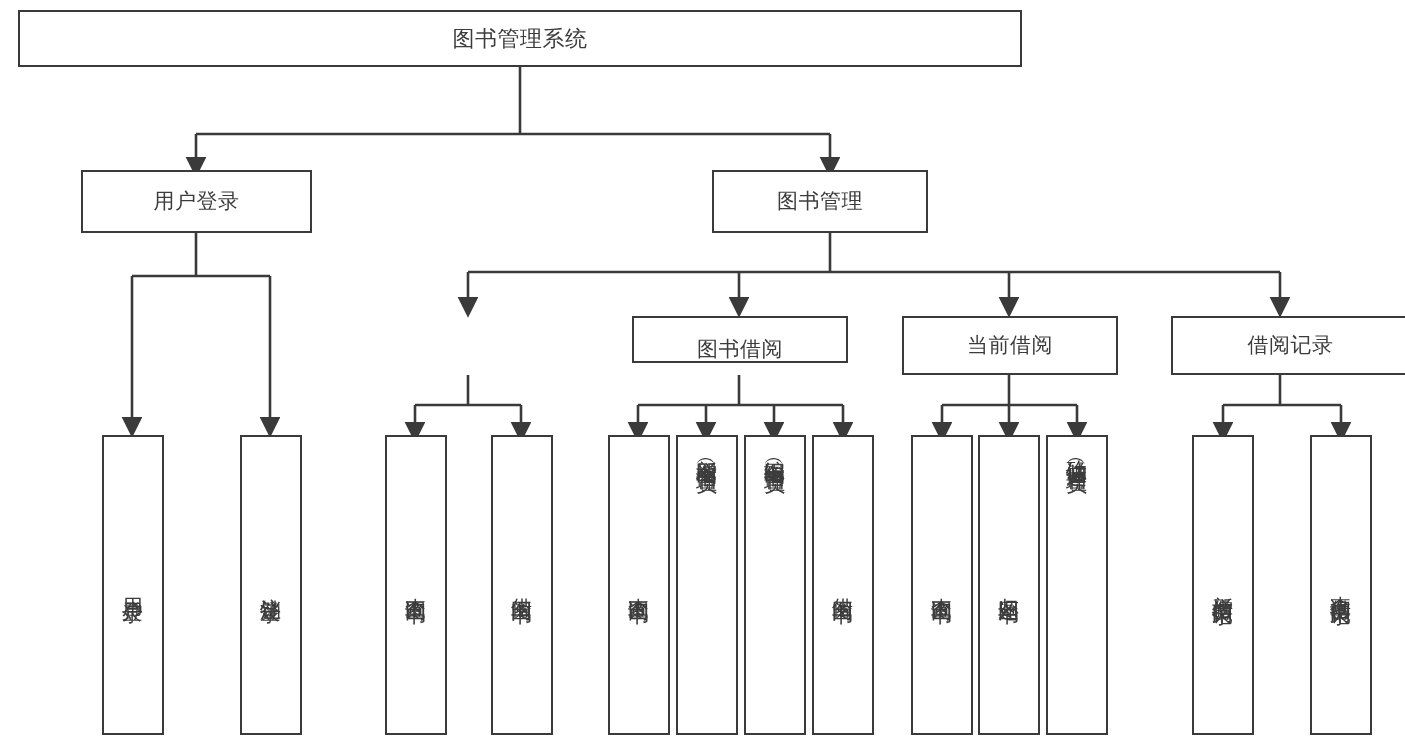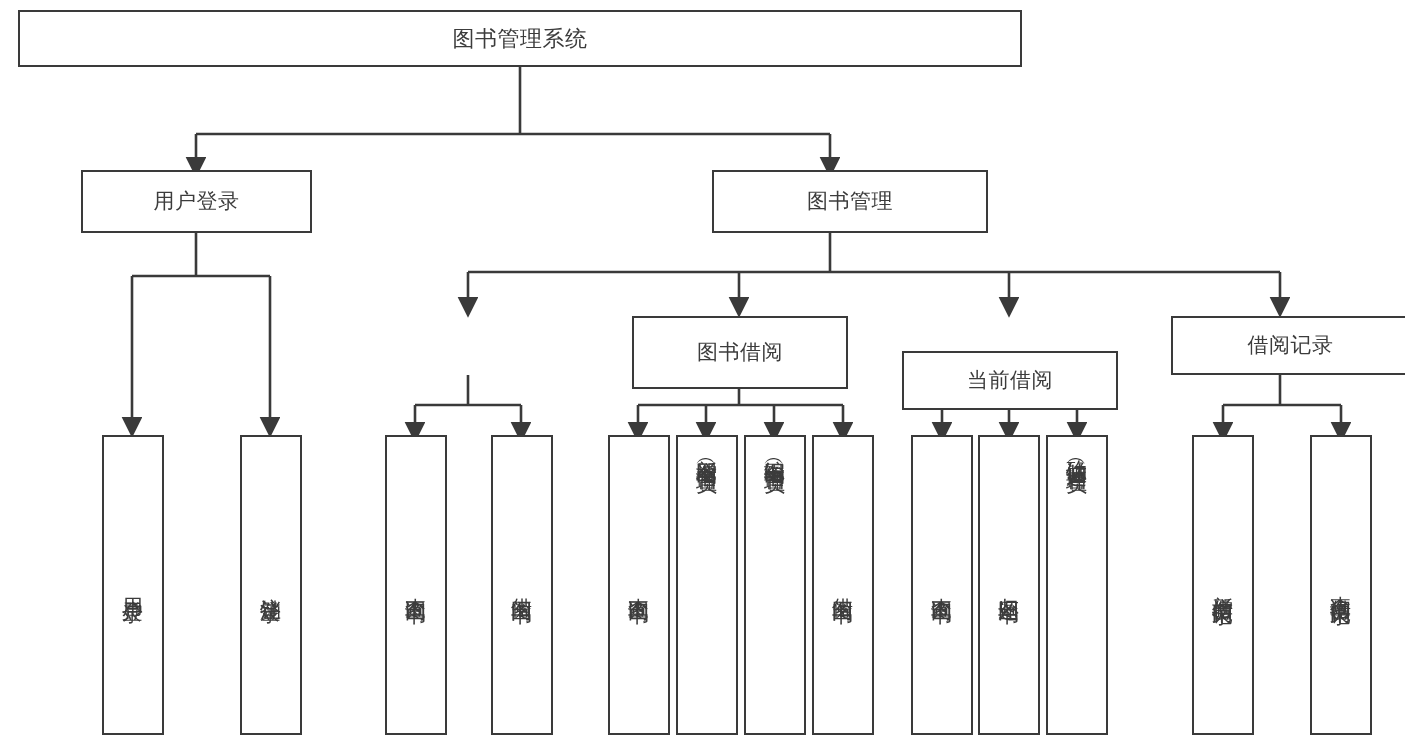--- a/index.html
+++ b/index.html
@@ -135,30 +135,30 @@
   </svg>
 
   <div class="node root lvl-root" style="left:18px; top:10px; width:1004px; height:57px;">
     <span class="node-label">图书管理系统</span>
   </div>
 
   <div class="node lvl-2" style="left:81px; top:170px; width:231px; height:63px;">
     <span class="node-label">用户登录</span>
   </div>
 
-  <div class="node lvl-2" style="left:712px; top:170px; width:276px; height:63px;">
+  <div class="node lvl-2" style="left:712px; top:170px; width:216px; height:63px;">
     <span class="node-label">图书管理</span>
   </div>
 
 
-  <div class="node lvl-3" style="left:632px; top:316px; width:216px; height:73px;">
+  <div class="node lvl-3" style="left:632px; top:316px; width:216px; height:47px;align-items:flex-end;">
     <span class="node-label">图书借阅</span>
   </div>
 
-  <div class="node lvl-3" style="left:902px; top:316px; width:216px; height:59px;margin-top:35px;">
+  <div class="node lvl-3" style="left:902px; top:316px; width:216px; height:59px;">
     <span class="node-label">当前借阅</span>
   </div>
 
   <div class="node lvl-3" style="left:1171px; top:316px; width:239px; height:59px;">
     <span class="node-label">借阅记录</span>
   </div>
 
   <div class="node leaf center" style="left:102px; top:435px; width:62px; height:300px;">
     <span class="node-label">用户登录</span>
   </div>

